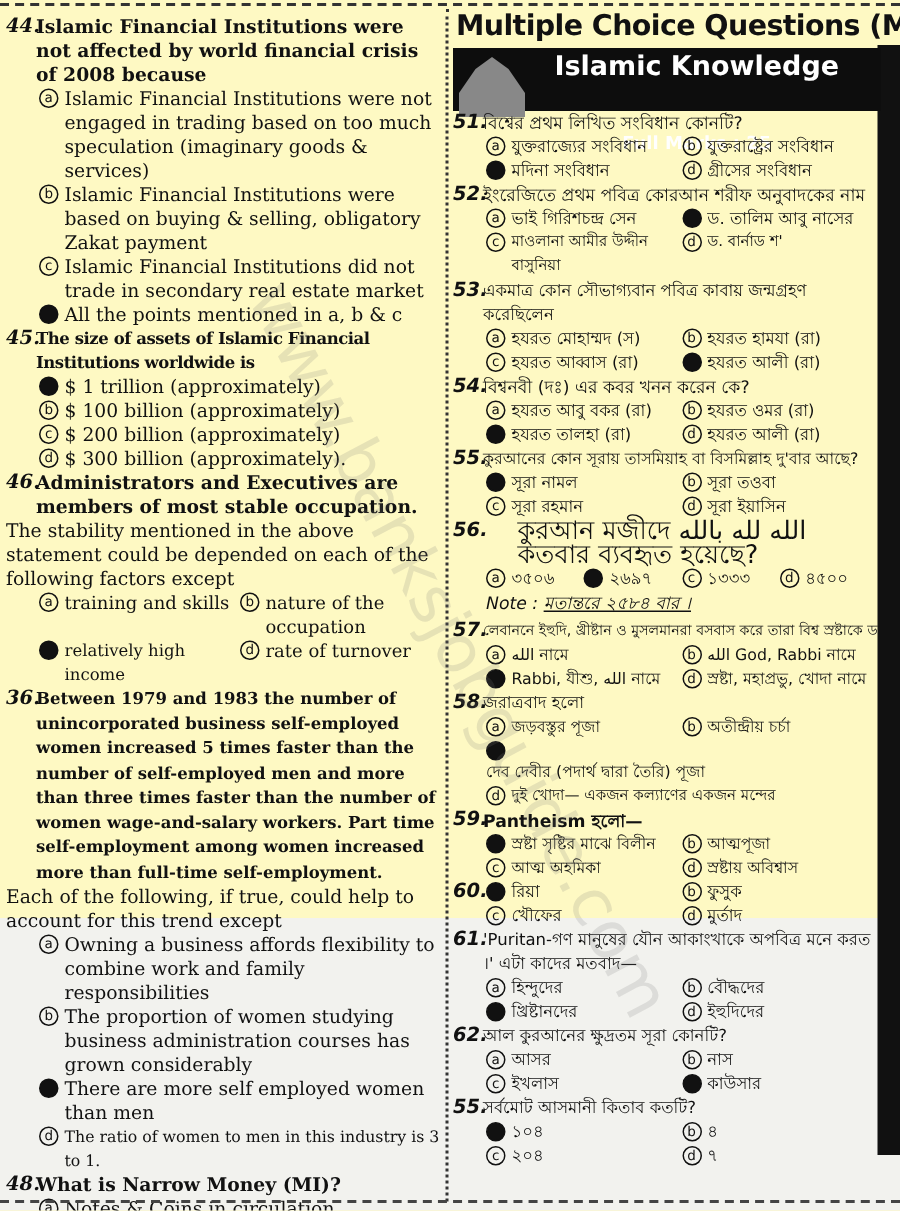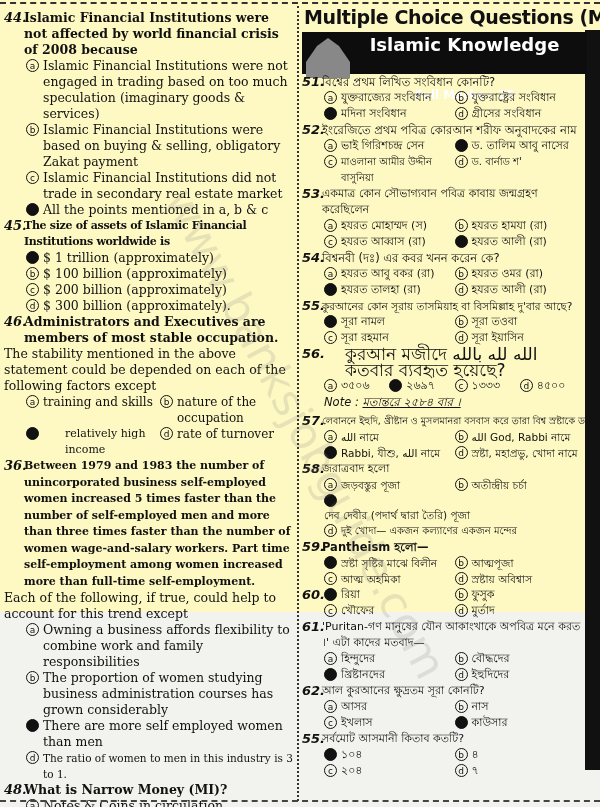--- a/index.html
+++ b/index.html
@@ -96,21 +96,21 @@
             <span>training and skills</span>
           </div>
         <div class="cell">
             <span class="mark">b</span>
             <span>nature of the occupation</span>
           </div>
       </div>
       <div class="opt-row">
         <div class="cell">
             <span class="mark filled"></span>
-            <span style="font-size:11px;margin-left:22px;">relatively high income</span>
+            <span style="font-size:11px;">relatively high income</span>
           </div>
         <div class="cell">
             <span class="mark">d</span>
             <span>rate of turnover</span>
           </div>
       </div>
     </div>
 
     <div class="q">
       <span class="qnum">36.</span>

